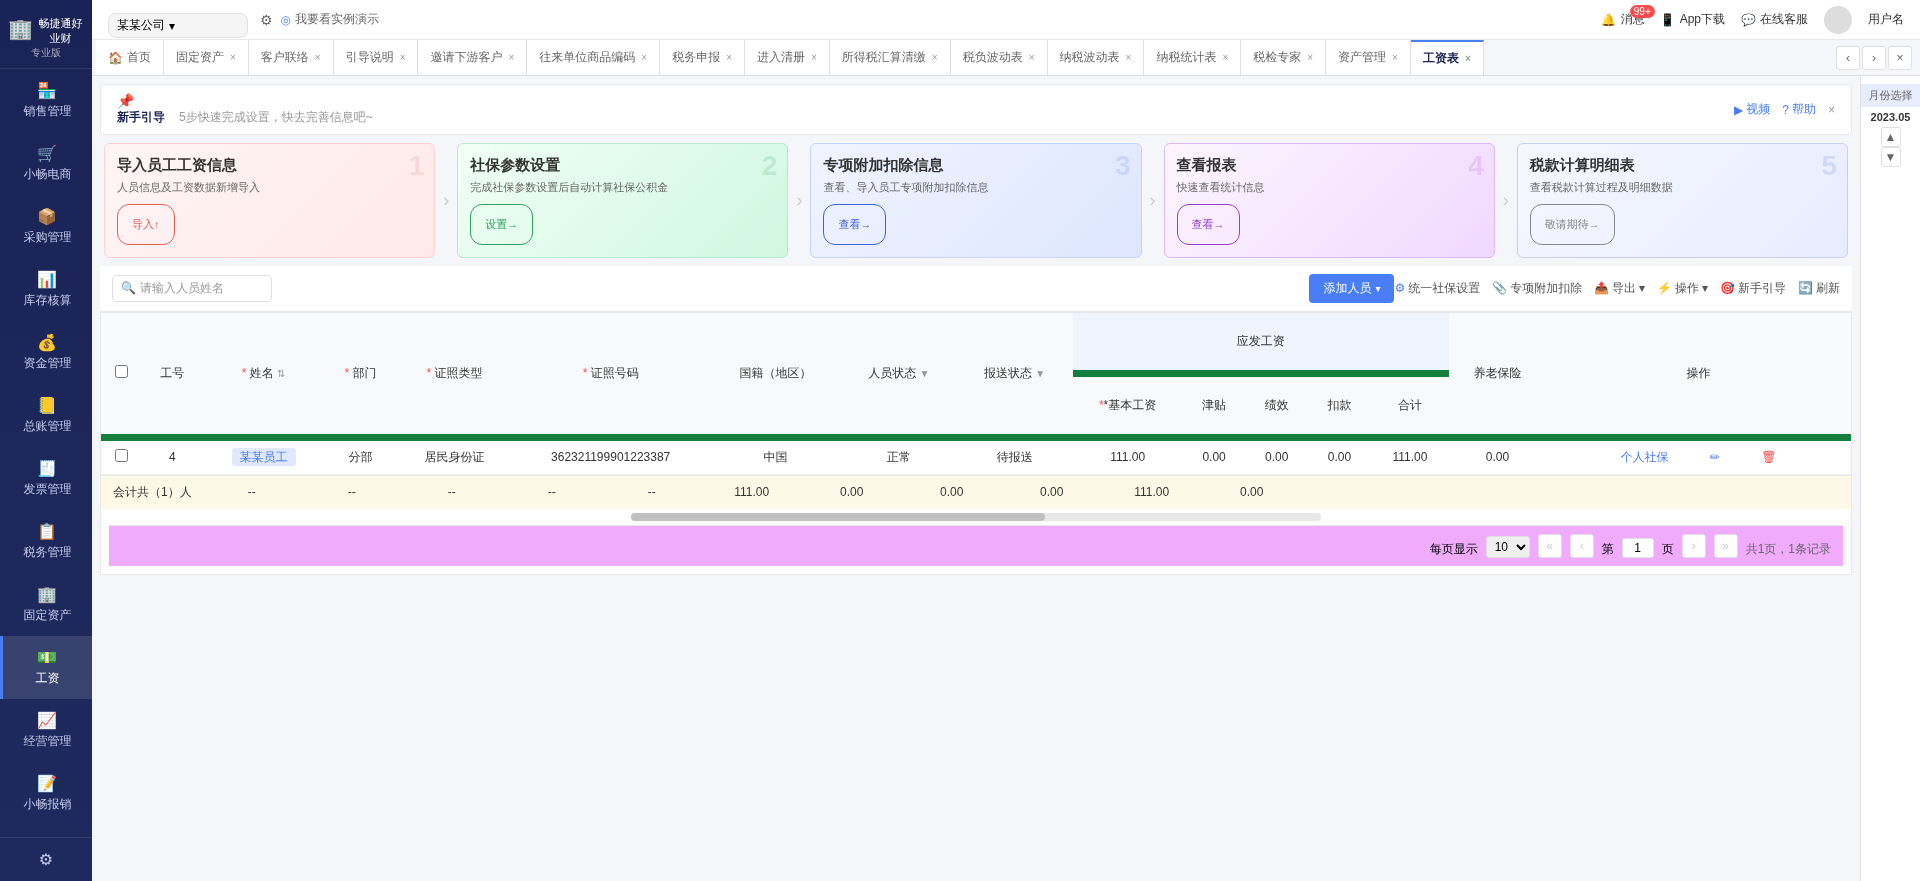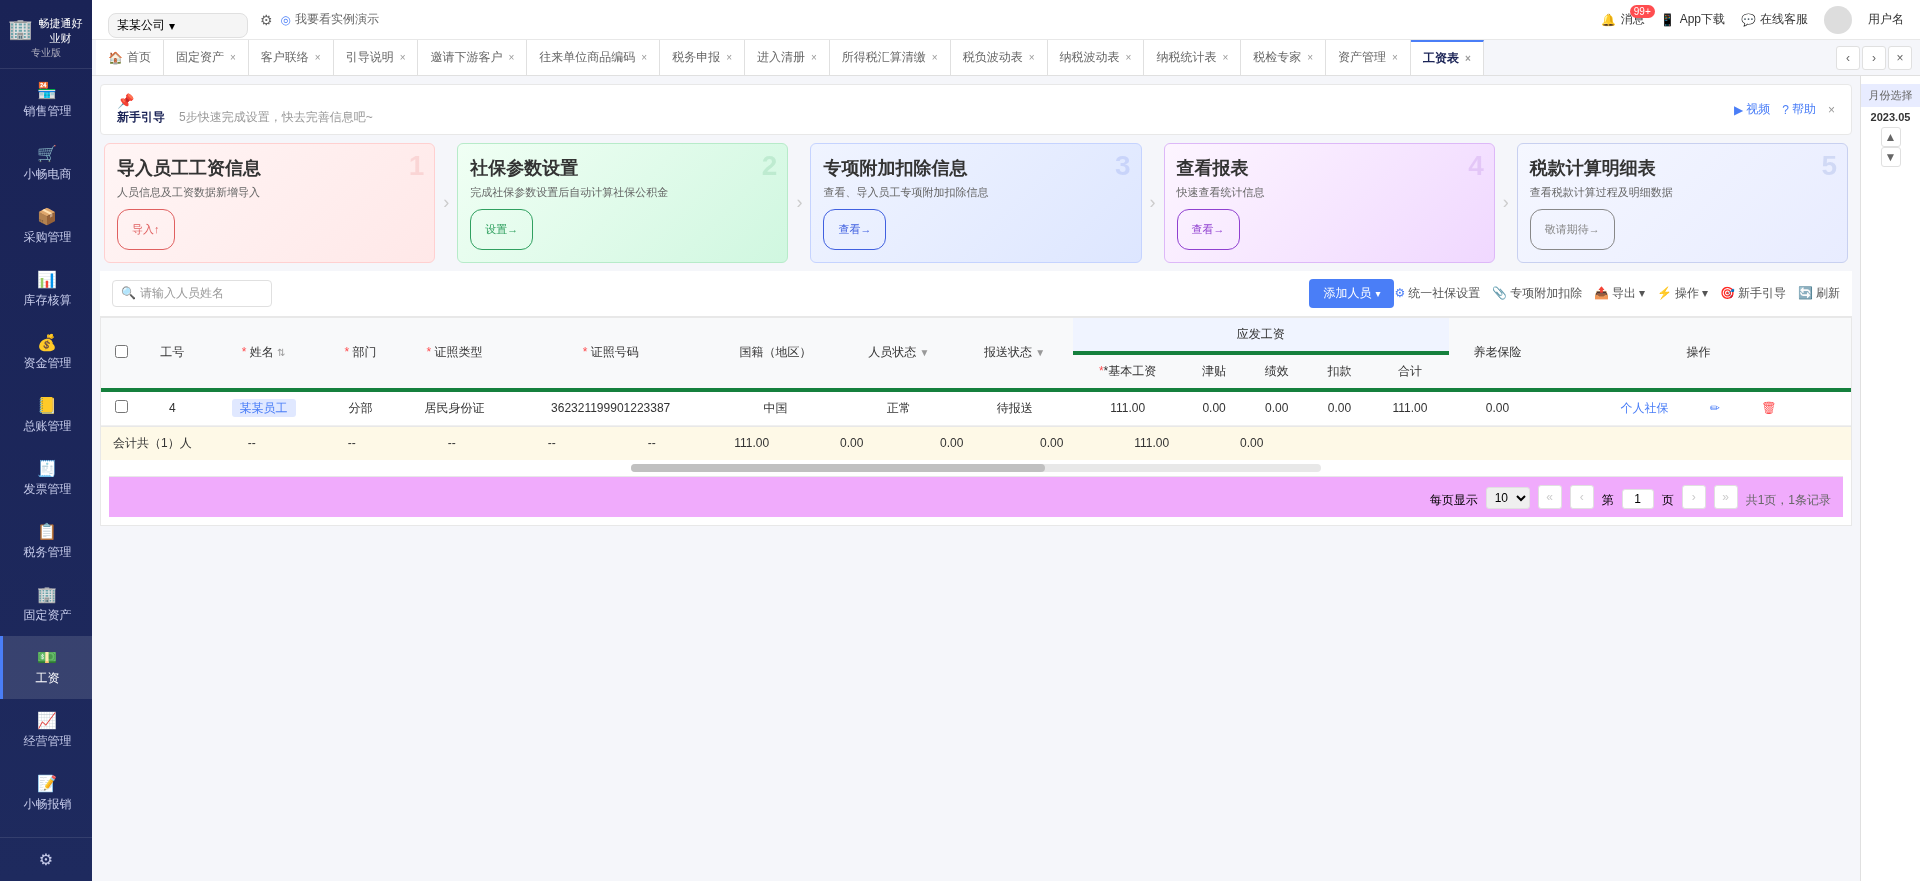--- a/index.html
+++ b/index.html
@@ -63,21 +63,21 @@
     .step-card-2 { background: linear-gradient(135deg, #f0fff4 0%, #d0f7e0 100%); border: 1px solid #b7ebc9; }
     .step-card-3 { background: linear-gradient(135deg, #f0f4ff 0%, #dde6ff 100%); border: 1px solid #c5d3ff; }
     .step-card-4 { background: linear-gradient(135deg, #fdf5ff 0%, #f0d8ff 100%); border: 1px solid #ddb8f8; }
     .step-card-5 { background: linear-gradient(135deg, #f5f7ff 0%, #e8ecff 100%); border: 1px solid #c8d0f0; }
     .step-num { font-size: 28px; font-weight: bold; opacity: 0.15; position: absolute; top: 6px; right: 10px; }
     .step-card-1 .step-num { color: #e06060; }
     .step-card-2 .step-num { color: #30a060; }
     .step-card-3 .step-num { color: #4060e0; }
     .step-card-4 .step-num { color: #9040d0; }
     .step-card-5 .step-num { color: #4060c0; }
-    .step-title { font-size: 18px; font-weight: bold; color: #333; margin-bottom: 4px; }
+    .step-title { font-size: 15px; font-weight: bold; color: #333; margin-bottom: 4px; }
     .step-desc { font-size: 11px; color: #666; line-height: 1.5; }
     .step-btn { margin-top: 8px; display: inline-block; padding: 12px 14px; border-radius: 12px; font-size: 11px; cursor: pointer; border: 1px solid; }
     .step-btn-red { border-color: #e06060; color: #e06060; background: transparent; }
     .step-btn-green { border-color: #30a060; color: #30a060; background: transparent; }
     .step-btn-blue { border-color: #4060e0; color: #4060e0; background: transparent; }
     .step-btn-purple { border-color: #9040d0; color: #9040d0; background: transparent; }
     .step-btn-gray { border-color: #888; color: #888; background: transparent; }
     .step-arrow { display: flex; align-items: center; color: #ccc; font-size: 18px; padding: 0 4px; }
 
     
@@ -86,21 +86,21 @@
     .add-btn { background: #4a7ef7; color: #fff; border: none; border-radius: 4px; padding: 6px 14px; font-size: 12px; cursor: pointer; display: flex; align-items: center; gap: 4px; margin-left: auto; }
     .add-btn-arrow { font-size: 10px; }
     .toolbar-actions { display: flex; align-items: center; gap: 12px; color: #555; font-size: 12px; }
     .toolbar-action { display: flex; align-items: center; gap: 3px; cursor: pointer; white-space: nowrap; }
     .toolbar-action-icon { color: #4a7ef7; }
 
     
     .table-area { background: #fff; margin: 0 8px; border: 1px solid #e8e8e8; }
     .table-wrapper { overflow-x: auto; }
     table { width: 100%; border-collapse: collapse; }
-    th { background: #f8f9fa; border-bottom: 4px solid #15803d; padding: 8px 10px; text-align: center; color: #333; font-weight: normal; font-size: 12px; white-space: nowrap; }
+    th { background: #f8f9fa; border-bottom: 7px solid #15803d; padding: 20px 10px; text-align: center; color: #333; font-weight: normal; font-size: 12px; white-space: nowrap; }
     td { border-bottom: 1px solid #f0f0f0; padding: 8px 10px; text-align: center; color: #333; font-size: 12px; white-space: nowrap; }
     .th-group { background: #f0f4ff; text-align: center; }
     .checkbox-cell { width: 40px; }
     .row-action { color: #4a7ef7; cursor: pointer; margin: 0 19px; font-size: 12px; }
     .sort-icon { color: #999; font-size: 10px; }
     .filter-icon { color: #999; font-size: 10px; }
 
     
     .table-footer { background: #fef9e7; padding: 8px 12px; display: flex; align-items: center; gap: 20px; border-top: 1px solid #e8e8e8; font-size: 12px; color: #333; }
     .footer-cell { min-width: 80px; text-align: center; }

